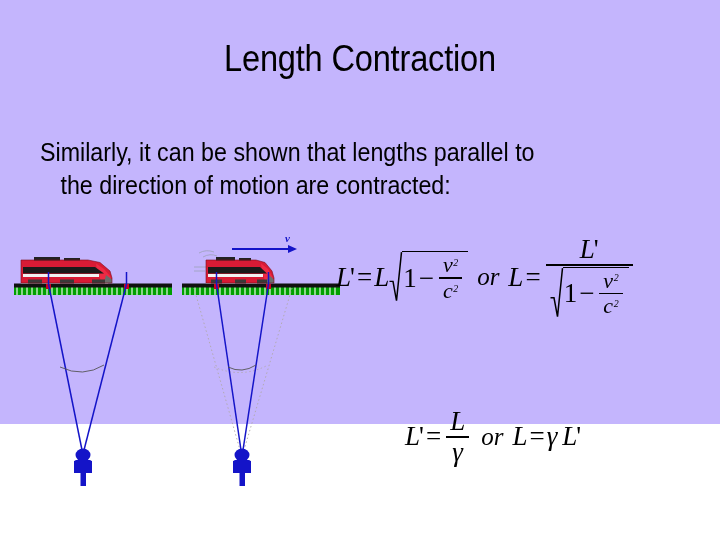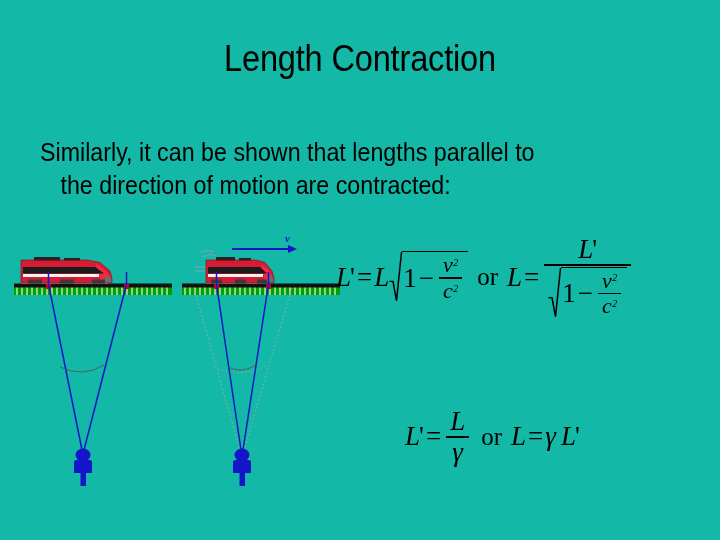--- a/index.html
+++ b/index.html
@@ -11,22 +11,22 @@
     width: 720px;
     height: 540px;
     overflow: hidden;
     font-family: "Liberation Sans", sans-serif;
     position: relative;
   }
   #slide {
     position: absolute;
     left: 0; top: 0;
     width: 720px;
-    height: 540px;
-    background: #14b8a6;
+    height: 424px;
+    background: #c4b5fd;
   }
 
   
   #slide-title {
     position: absolute;
     left: 0;
     top: 38px;
     width: 720px;
     text-align: center;
     font-family: "Liberation Sans", sans-serif;
@@ -105,20 +105,21 @@
   }
   .mop {
     font-family: "Liberation Serif", serif;
     font-style: normal;
     font-size: 27px;
     line-height: 1;
     padding: 0 2px;
   }
   .mtext-or {
     font-family: "Liberation Serif", serif;
+    font-style: italic;
     font-size: 25px;
     padding: 0 9px;
   }
   .prime {
     font-family: "Liberation Serif", serif;
     font-style: normal;
     font-size: 27px;
     line-height: 1;
     margin-left: -1px;
   }

